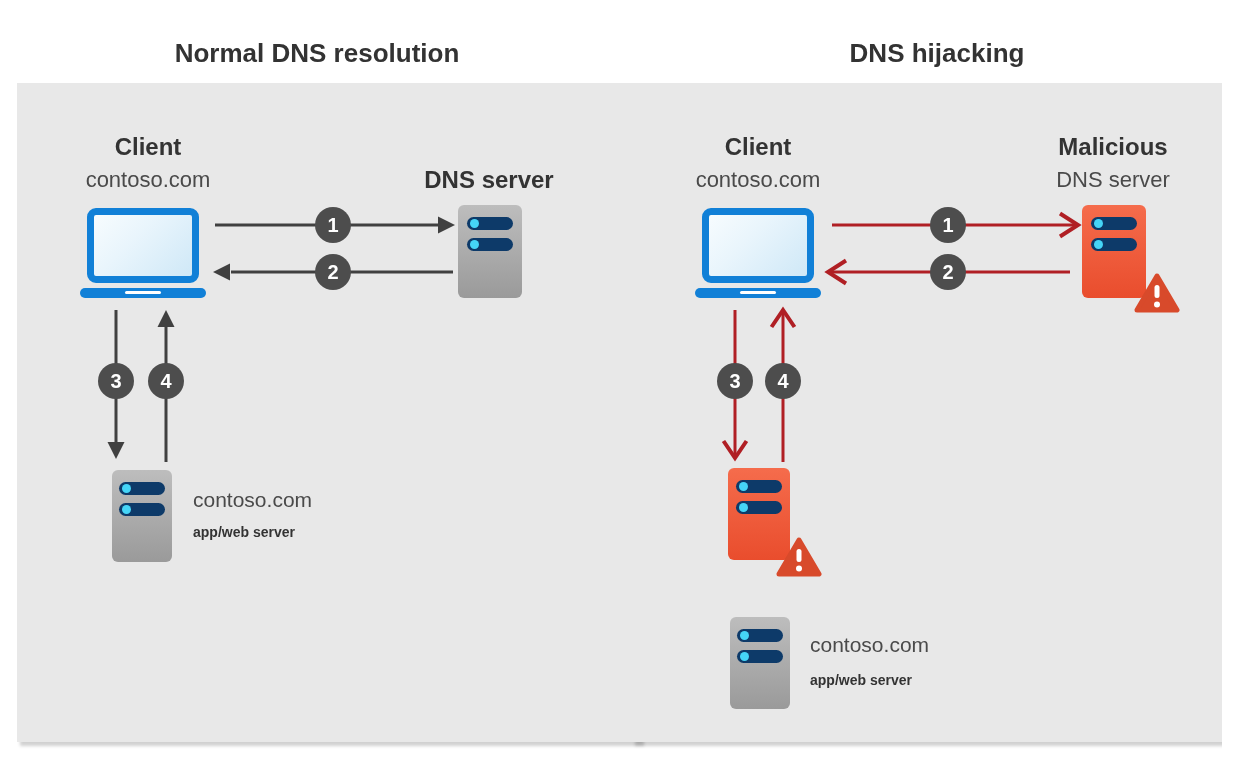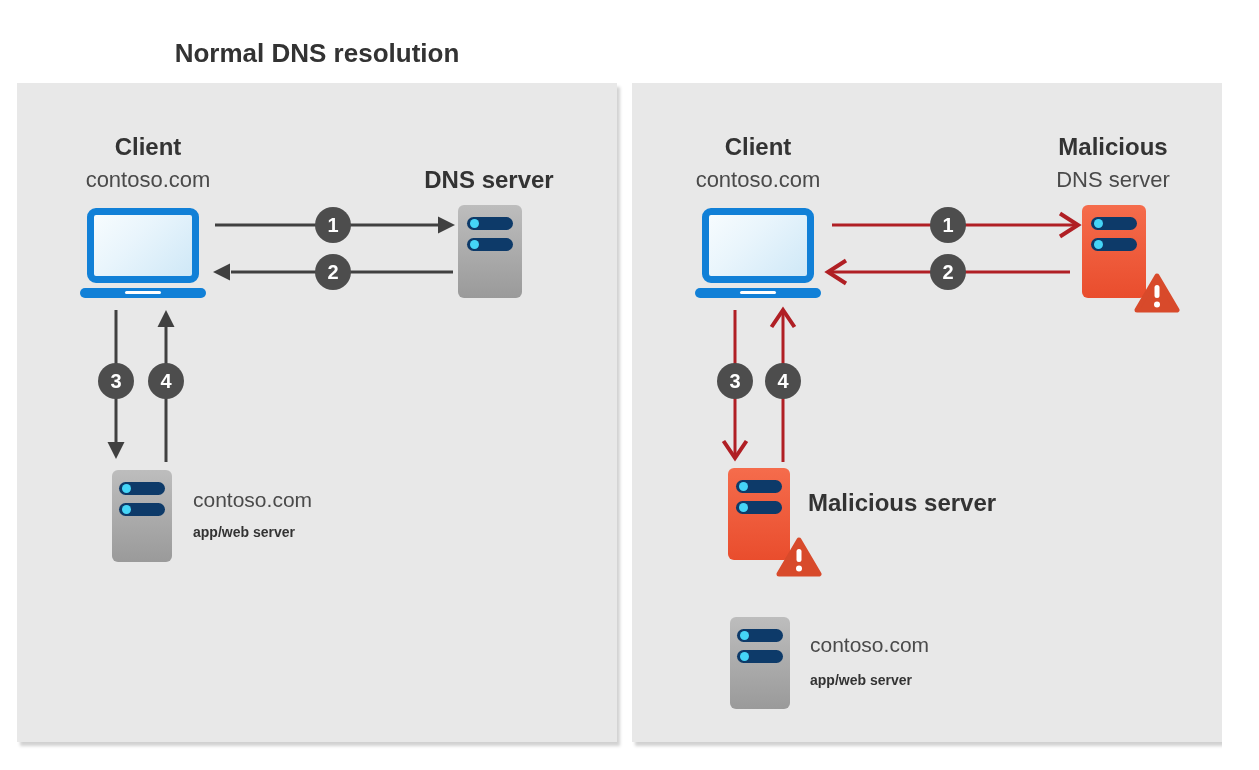--- a/index.html
+++ b/index.html
@@ -10,21 +10,21 @@
     --server-orange-top:#f56c4c; --server-orange-bottom:#e94d2d;
     --warning-red:#d84a2b; --slot-navy:#0d3a69; --knob-cyan:#45d5f7;
   }
   html,body{margin:0;padding:0;background:#ffffff;}
   .canvas{position:relative;width:1222px;height:770px;background:#ffffff;
           font-family:"Liberation Sans",sans-serif;overflow:hidden;}
   .title{position:absolute;top:38px;text-align:center;font-size:26px;font-weight:700;color:var(--title-text);}
   .title.left{left:17px;width:600px;}
   .title.right{left:632px;width:610px;}
   .panel{position:absolute;top:83px;height:659px;background:var(--panel-bg);
-         box-shadow:3px 4px 3px rgba(0,0,0,0.18);}
+         box-shadow:3px 4px 3px rgba(0,0,0,0.18);padding-left:24px;}
   .panel.leftp{left:17px;width:600px;}
   .panel.rightp{left:632px;width:610px;}
   .abs{position:absolute;}
   .txt-c{transform:translate(-50%,-50%);white-space:nowrap;text-align:center;}
   .txt-l{transform:translateY(-50%);white-space:nowrap;}
   .lbl-bold{font-size:24px;font-weight:700;color:var(--label-text);}
   .lbl-reg{font-size:22px;color:var(--secondary-text);}
   .sm-reg{font-size:21px;color:var(--secondary-text);}
   .sm-bold{font-size:14px;font-weight:700;color:var(--label-text);}
   
@@ -53,20 +53,21 @@
   .badge{position:absolute;width:36px;height:36px;border-radius:50%;background:var(--badge-bg);
          color:var(--badge-text);font-size:20px;font-weight:700;display:flex;align-items:center;
          justify-content:center;transform:translate(-50%,-50%);}
 </style>
 </head>
 <body>
 
 <div class="canvas">
 
   <div class="title left">Normal DNS resolution</div>
+  <div class="title right">DNS hijacking</div>
 
   <section class="panel leftp">
 
     <svg class="arrows" width="600" height="659" viewBox="0 0 600 659">
       <g>
         <line class="line-gray" x1="198" y1="142" x2="422" y2="142"></line>
         <polygon class="head-gray" points="438,142 421,133.5 421,150.5"></polygon>
       </g>
       <g>
         <line class="line-gray" x1="436" y1="189" x2="214" y2="189"></line>
@@ -176,21 +177,20 @@
       <div class="slot s2" style="left:8px;">
           <div class="knob"></div>
         </div>
     </div>
     <svg class="warn" style="left:144px;top:453px;" viewBox="0 0 46 42">
       <polygon points="23,4 43,38 3,38" fill="var(--warning-red)" stroke="var(--warning-red)" stroke-width="5" stroke-linejoin="round"></polygon>
       <rect x="20.5" y="13" width="5" height="13" rx="2.5" fill="#ffffff"></rect>
       <circle cx="23" cy="32.5" r="3" fill="#ffffff"></circle>
     </svg>
 
-    <div class="abs txt-l lbl-bold" style="left:176px;top:420px;">Malicious server</div>
 
     <div class="server" style="left:98px;top:534px;width:60px;height:92px;">
       <div class="slot s1" style="left:7px;">
           <div class="knob"></div>
         </div>
       <div class="slot s2" style="left:7px;">
           <div class="knob"></div>
         </div>
     </div>
     <div class="abs txt-l sm-reg" style="left:178px;top:562px;">contoso.com</div>

